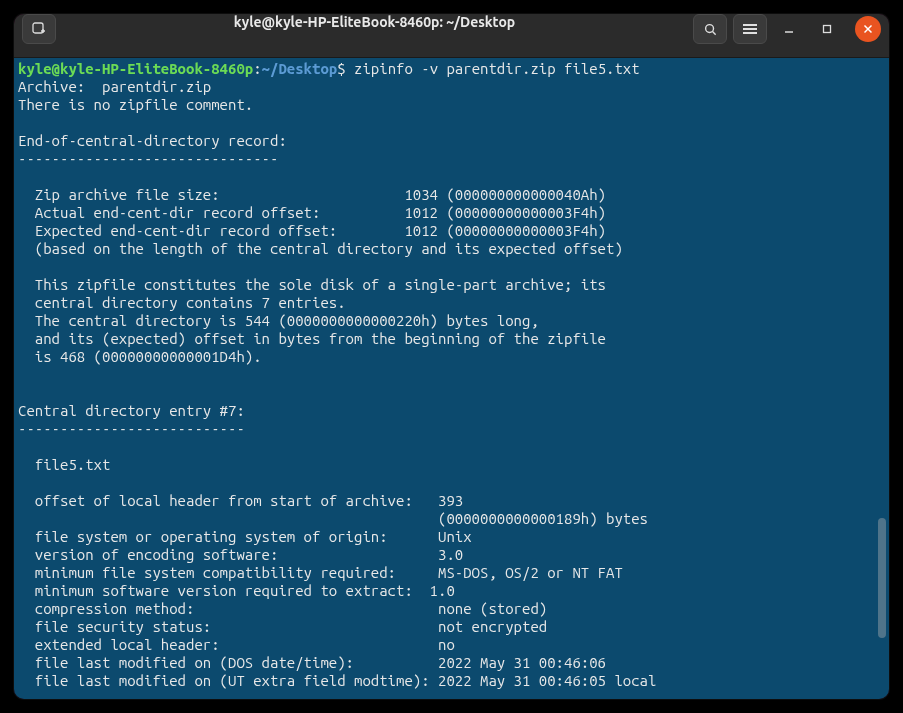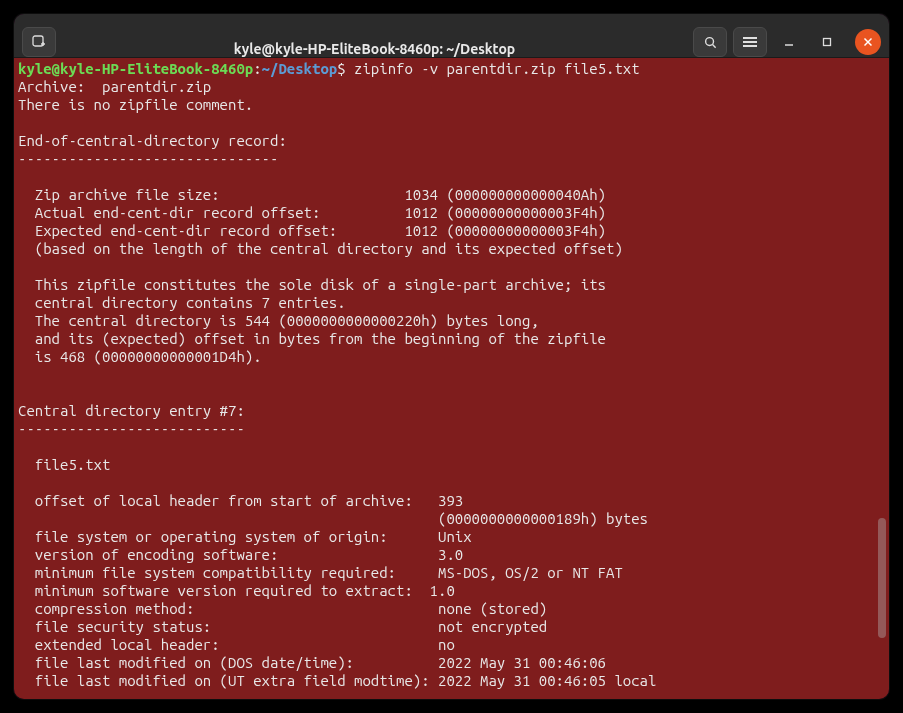--- a/index.html
+++ b/index.html
@@ -18,21 +18,21 @@
     border-radius: 10px;
     overflow: hidden;
     display: flex;
     flex-direction: column;
     box-shadow: 0 0 0 1px rgba(255,255,255,0.05);
   }
   .titlebar {
     height: 44px;
     background: #2b2b2b;
     display: flex;
-    align-items: flex-end;
+    align-items: flex-start;
     padding: 0 8px;
     gap: 8px;
     border-bottom: 1px solid #1a1a1a;
   }
   .tb-btn {
     height: 30px;
     min-width: 34px;
     border-radius: 6px;
     background: #3a3a3a;
     display: flex;
@@ -69,21 +69,21 @@
     border-radius: 50%;
     background: #e95420;
     display: flex;
     align-items: center;
     justify-content: center;
     cursor: pointer;
     margin-left: 6px;
   }
   .terminal {
     flex: 1;
-    background: #7f1d1d;
+    background: #0c4a6e;
     padding: 2px 2px 0 2px;
     overflow: hidden;
     position: relative;
   }
   .terminal-inner {
     font-size: 15px;
     line-height: 18px;
     font-family: 'Ubuntu Mono', 'DejaVu Sans Mono', 'Courier New', monospace;
     color: #e8e8e8;
     white-space: pre;

